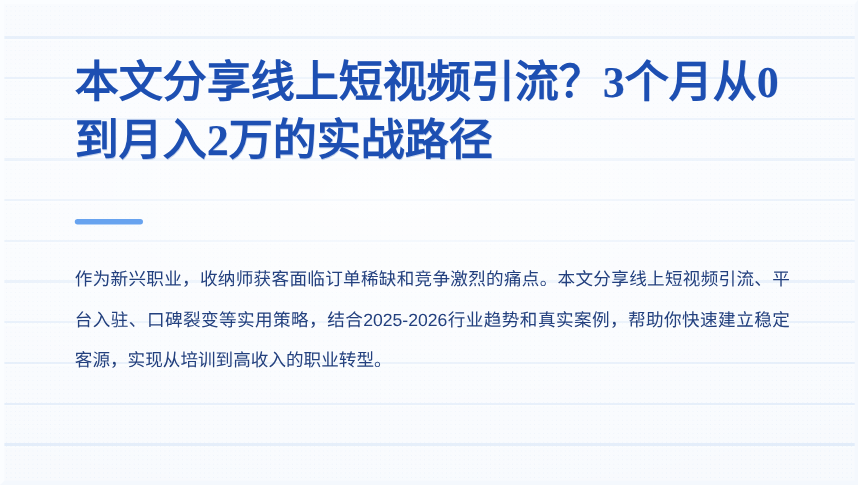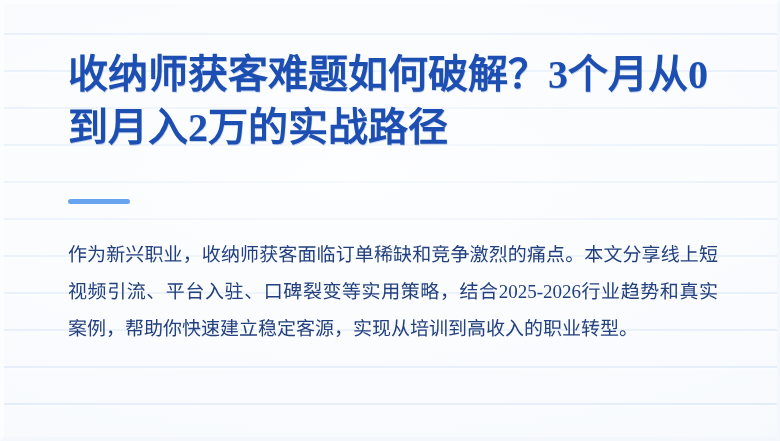--- a/index.html
+++ b/index.html
@@ -112,41 +112,41 @@
     border-radius: 2.5px;
     background: #68a3ef;
   }
 
   .summary {
     position: absolute;
     top: 236px;
     left: 0;
     width: 650px;
     margin: 0;
-    font-family: Liberation Serif, serif;
+    font-family: Liberation Sans, sans-serif;
     font-weight: 400;
-    font-size: 19px;
+    font-size: 16px;
     line-height: 37px;
     color: #23407e;
     text-align: justify;
     text-justify: inter-ideograph;
   }
 </style>
 </head>
 <body>
 
 <div class="cover-card">
 
   <div class="bg-rules"></div>
   <div class="bg-dots"></div>
   <div class="bg-wash"></div>
   <div class="bg-frame"></div>
 
   <div class="content">
 
-    <h1 class="title">收纳师获客难题如何破解？3个月从0到月入2万的实战路径</h1>
+    <h1 class="title">本文分享线上短视频引流？3个月从0到月入2万的实战路径</h1>
 
     <div class="divider"></div>
 
     <p class="summary">作为新兴职业，收纳师获客面临订单稀缺和竞争激烈的痛点。本文分享线上短视频引流、平台入驻、口碑裂变等实用策略，结合2025-2026行业趋势和真实案例，帮助你快速建立稳定客源，实现从培训到高收入的职业转型。</p>
 
   </div>
 </div>
 
 </body></html>

